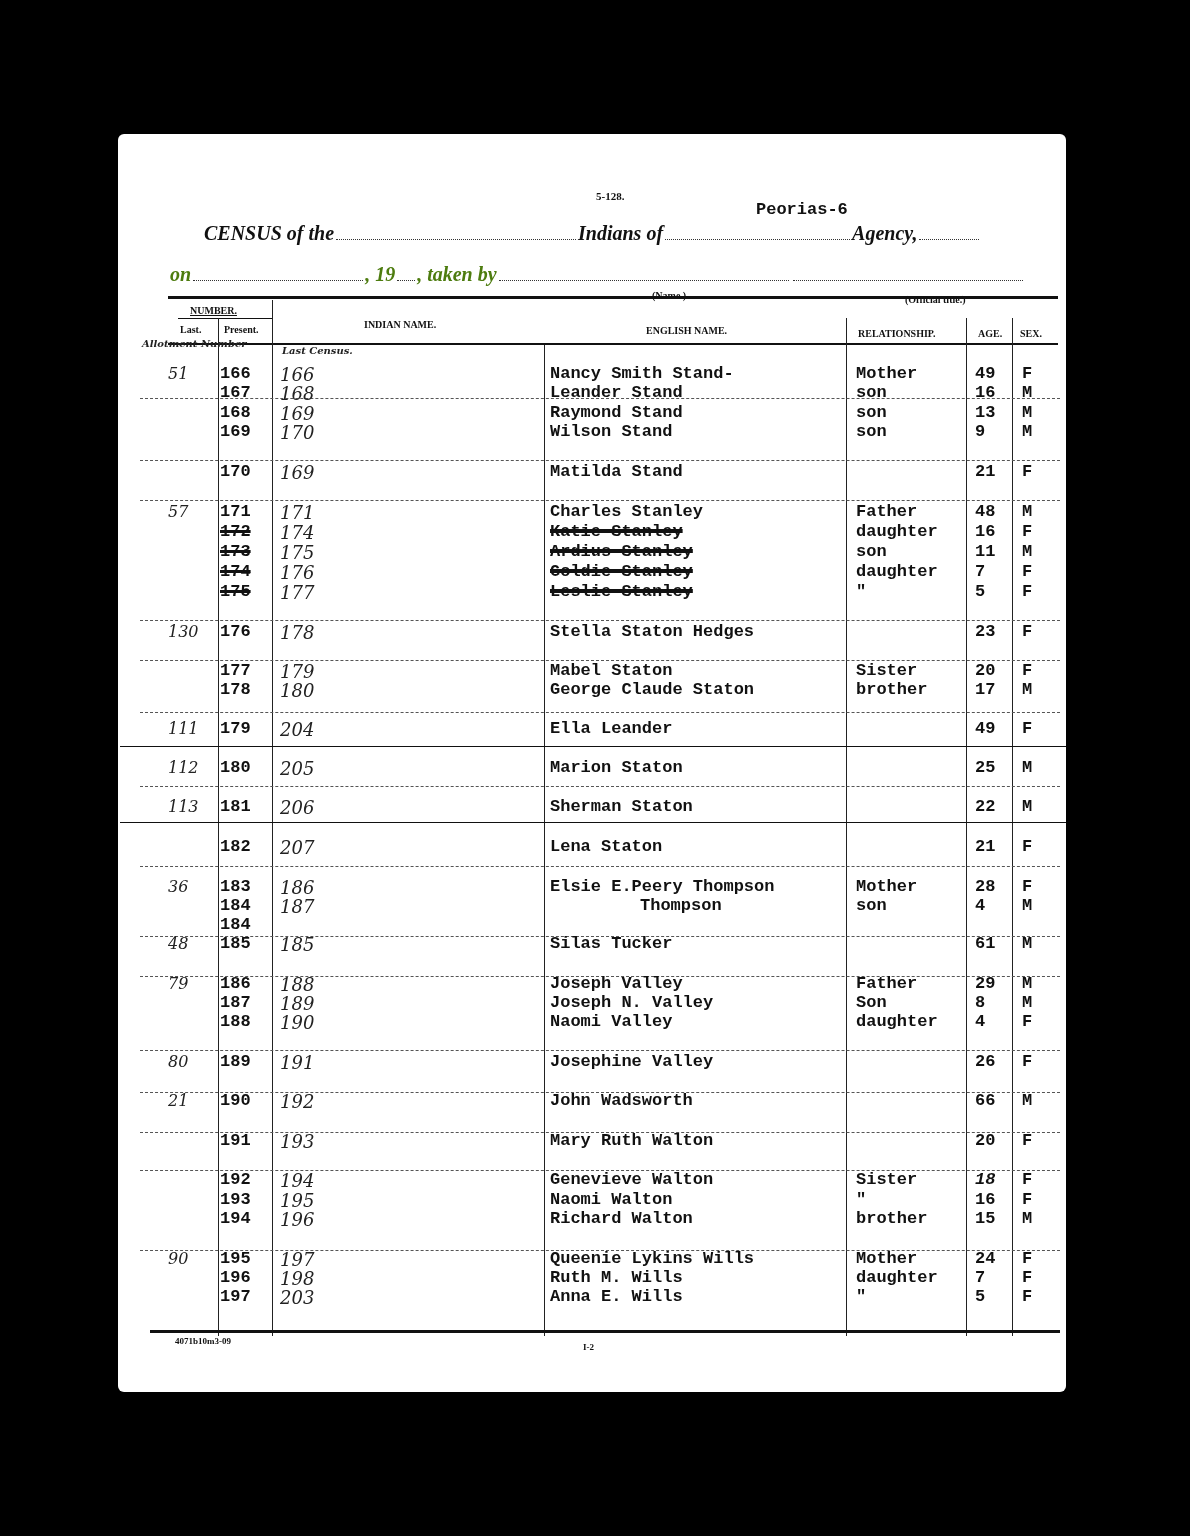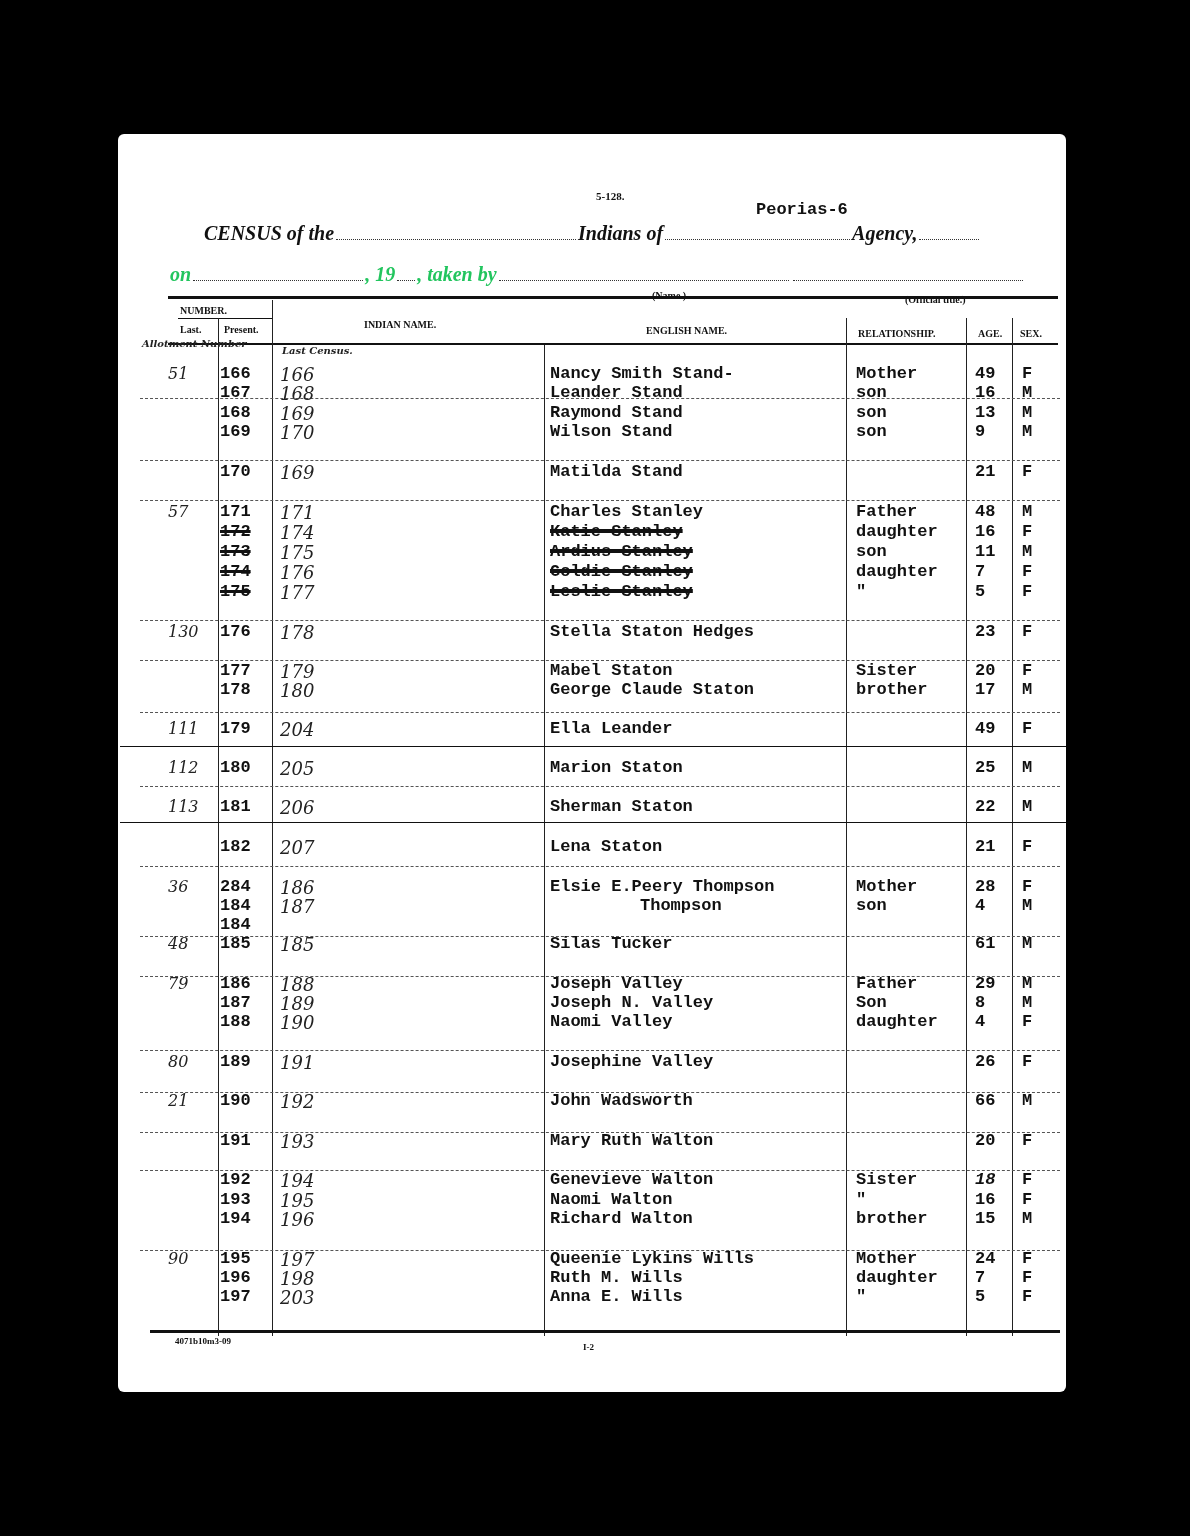--- a/index.html
+++ b/index.html
@@ -7,21 +7,21 @@
       width: 1190px; height: 1536px; background: #000; position: relative; overflow: hidden;
       font-family: "Liberation Serif", serif;
     }
     .page {
       position: absolute; left: 118px; top: 134px; width: 948px; height: 1258px;
       background: #fff; border-radius: 6px;
     }
     .form-code { position: absolute; left: 596px; top: 190px; font-size: 11px; font-weight: bold; color:#111; font-family:"Liberation Serif", serif;}
     .peorias { position: absolute; left: 756px; top: 200px; font-family: "Liberation Mono", monospace; font-weight: bold; font-size: 17px; color:#111; }
     .line1 { position: absolute; left: 204px; top: 222px; font-size: 20px; font-style: italic; font-weight: bold; color:#111; white-space: nowrap;}
-    .line2 { position: absolute; left: 170px; top: 263px; font-size: 20px; font-style: italic; font-weight: bold; color:#22c55e; white-space: nowrap;}
+    .line2 { position: absolute; left: 170px; top: 263px; font-size: 20px; font-style: italic; font-weight: bold; color:#4d7c0f; white-space: nowrap;}
     .dots { display:inline-block; border-bottom: 1px dotted #333; vertical-align: baseline; height: 1px; margin: 0 2px; }
     .lbl-name { position:absolute; left: 652px; top: 290px; font-size: 10px; font-weight:bold; color:#111;}
     .lbl-title { position:absolute; left: 905px; top: 294px; font-size: 10px; font-weight:bold; color:#111;}
     .hrule { position:absolute; background:#111; }
     .vrule { position:absolute; background:#222; width:1px; }
     .hdr { position:absolute; font-size: 10px; font-weight:bold; color:#111; white-space:nowrap; }
     .hw { position:absolute; font-family: "DejaVu Serif", serif; font-style: italic; color:#222; font-size: 16px; white-space:nowrap; }
     .hw-small { font-size: 10px; }
     .num { position:absolute; font-family:"Liberation Mono", monospace; font-weight:bold; font-size:17px; color:#111; white-space:nowrap; }
     .num.strike { text-decoration: line-through; text-decoration-thickness: 3px; }
@@ -45,21 +45,21 @@
 <div class="line2">
   <span>on</span><span class="dots" style="width:170px"></span><span>, 19</span><span class="dots" style="width:18px"></span><span>, taken by</span><span class="dots" style="width:290px"></span><span class="dots" style="width:230px"></span>
 </div>
 <div class="lbl-name">(Name.)</div>
 <div class="lbl-title">(Official title.)</div>
 
 <div class="hrule" style="left:168px; top:296px; width:890px; height:3px;"></div>
 <div class="hrule" style="left:178px; top:318px; width:95px; height:1px;"></div>
 <div class="hrule" style="left:168px; top:343px; width:890px; height:2px;"></div>
 
-<div class="hdr" style="left:180px; top:305px;">NUMBER.</div>
+<div class="hdr" style="left:190px; top:305px;text-decoration:underline;">NUMBER.</div>
 <div class="hdr" style="left:180px; top:324px;">Last.</div>
 <div class="hdr" style="left:224px; top:324px;">Present.</div>
 <div class="hdr" style="left:364px; top:319px;">INDIAN NAME.</div>
 <div class="hdr" style="left:646px; top:325px;">ENGLISH NAME.</div>
 <div class="hdr" style="left:858px; top:328px;">RELATIONSHIP.</div>
 <div class="hdr" style="left:978px; top:328px;">AGE.</div>
 <div class="hdr" style="left:1020px; top:328px;">SEX.</div>
 
 <div class="vrule" style="left:218px; top:318px; height:1018px;"></div>
 <div class="vrule" style="left:272px; top:300px; height:1036px;"></div>
@@ -204,21 +204,21 @@
     <div class="cell" style="left: 975px; top: 797px;">22</div>
     <div class="cell" style="left: 1022px; top: 797px;">M</div>
     <div class="hw" style="left: 168px; top: 837px;"></div>
     <div class="num" style="left: 220px; top: 837px;">182</div>
     <div class="hw" style="left: 280px; top: 837px; font-size: 18px;">207</div>
     <div class="cell" style="left: 550px; top: 837px;">Lena Staton</div>
     <div class="cell" style="left: 856px; top: 837px;"></div>
     <div class="cell" style="left: 975px; top: 837px;">21</div>
     <div class="cell" style="left: 1022px; top: 837px;">F</div>
     <div class="hw" style="left: 168px; top: 877px;">36</div>
-    <div class="num" style="left: 220px; top: 877px;">284</div>
+    <div class="num" style="left: 220px; top: 877px;">183</div>
     <div class="hw" style="left: 280px; top: 877px; font-size: 18px;">186</div>
     <div class="cell" style="left: 550px; top: 877px;">Elsie E.Peery Thompson</div>
     <div class="cell" style="left: 856px; top: 877px;">Mother</div>
     <div class="cell" style="left: 975px; top: 877px;">28</div>
     <div class="cell" style="left: 1022px; top: 877px;">F</div>
     <div class="hw" style="left: 168px; top: 896px;"></div>
     <div class="num" style="left: 220px; top: 896px;">184</div>
     <div class="hw" style="left: 280px; top: 896px; font-size: 18px;">187</div>
     <div class="cell" style="left: 640px; top: 896px;">Thompson</div>
     <div class="cell" style="left: 856px; top: 896px;">son</div>

